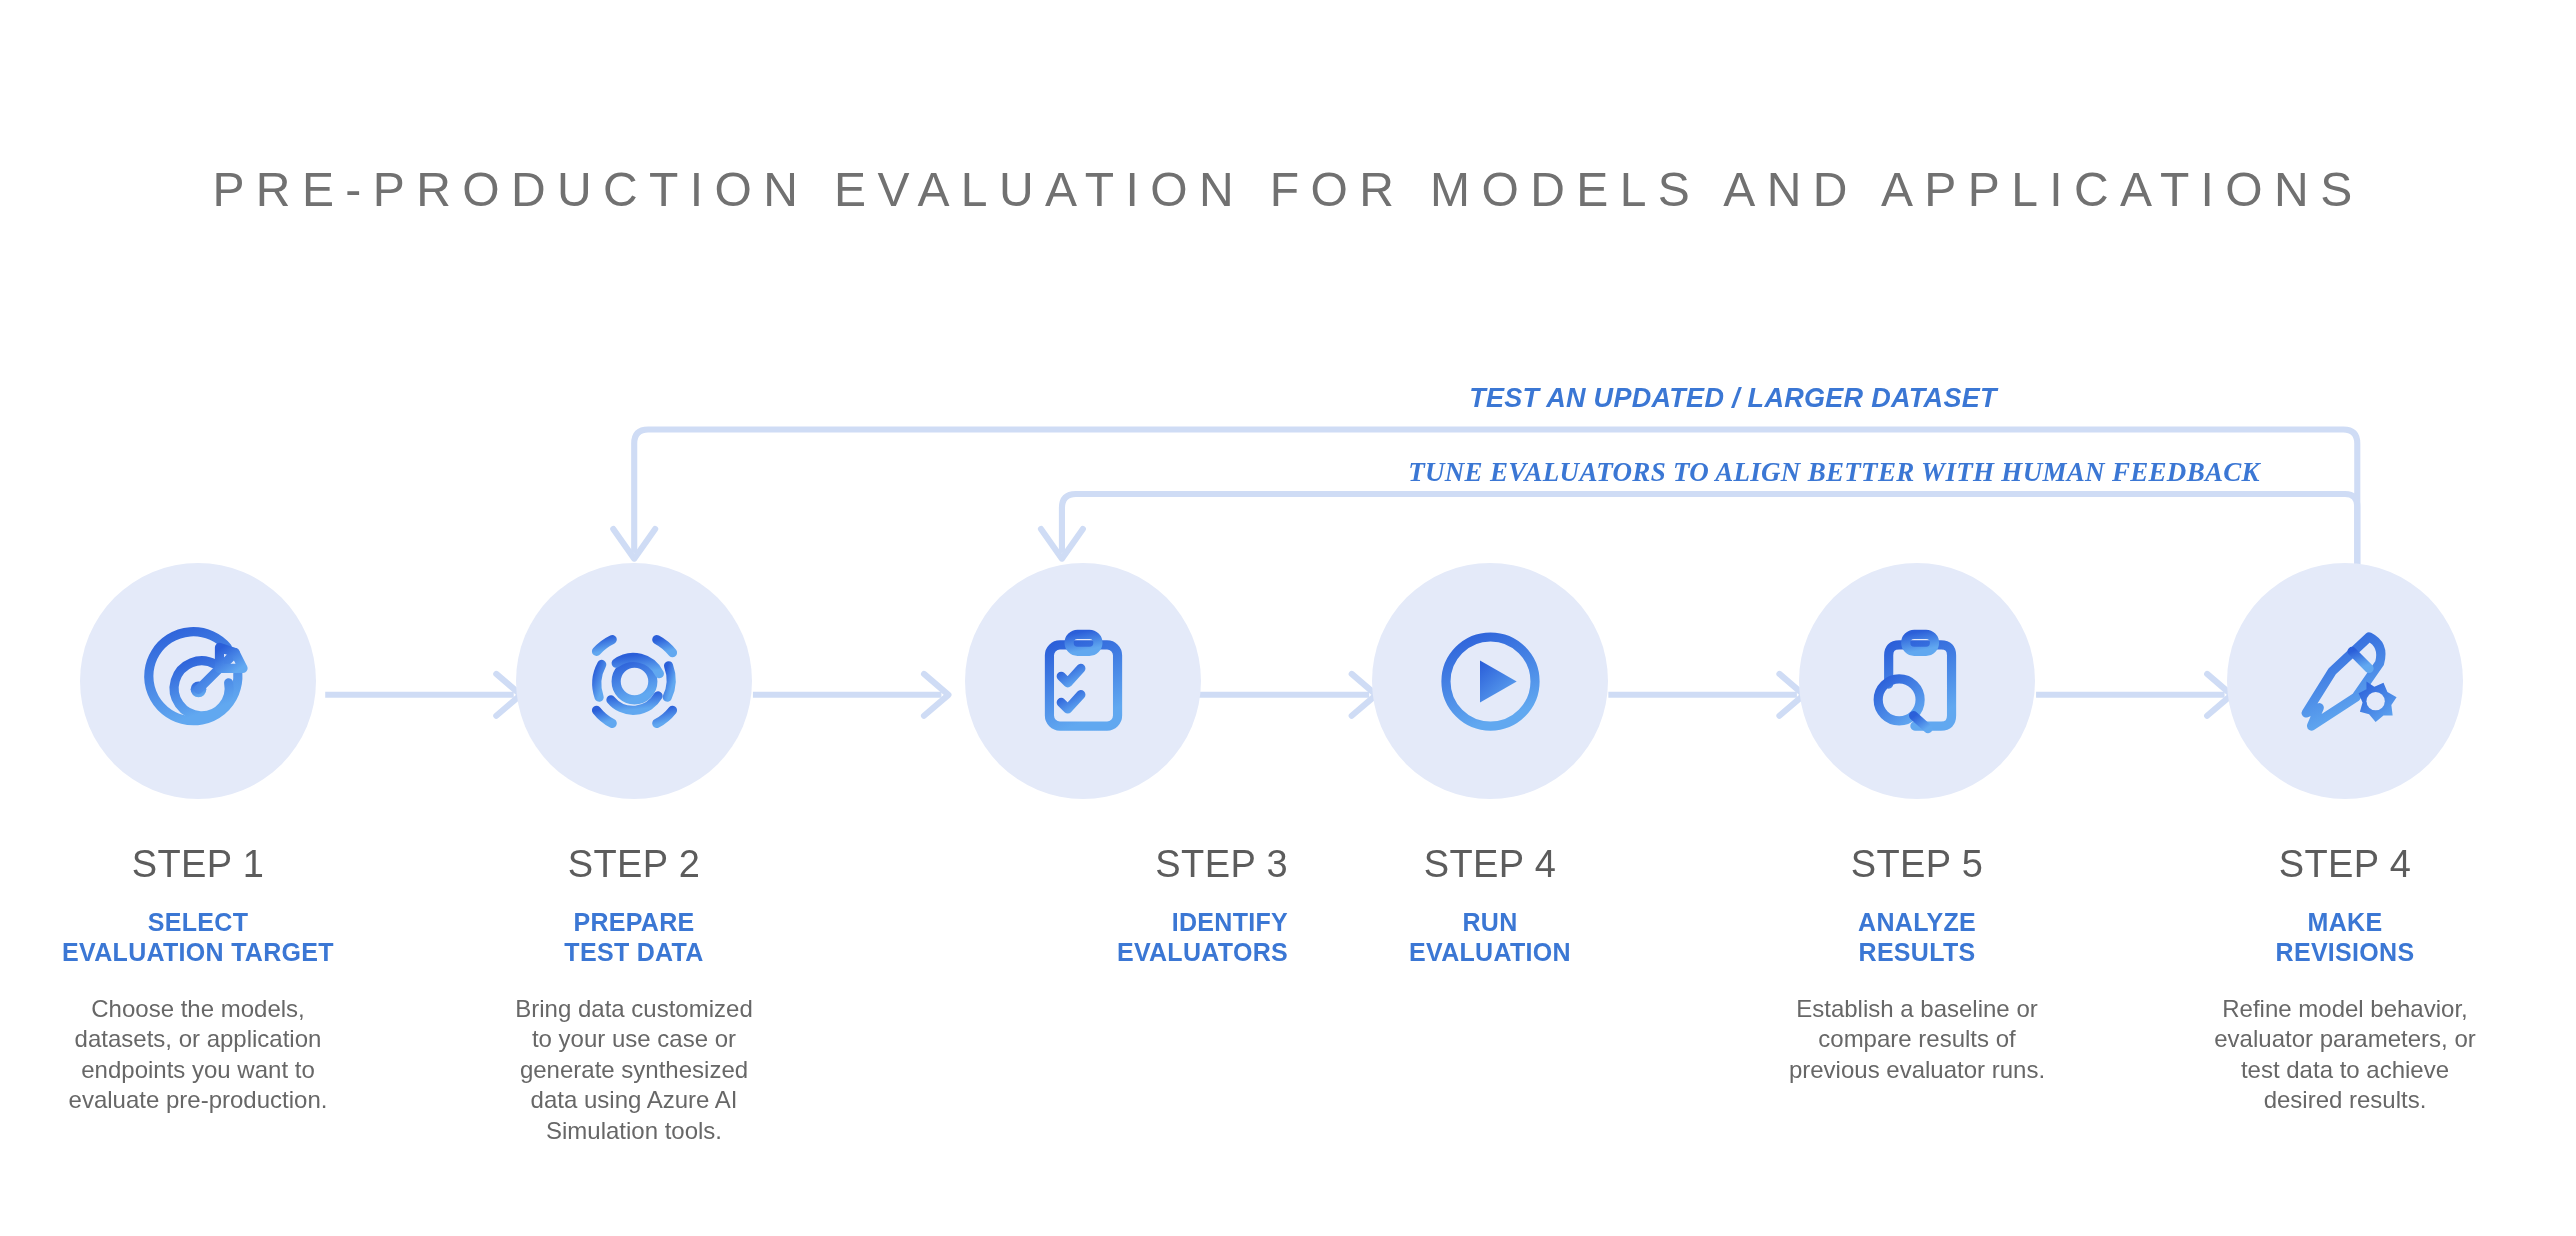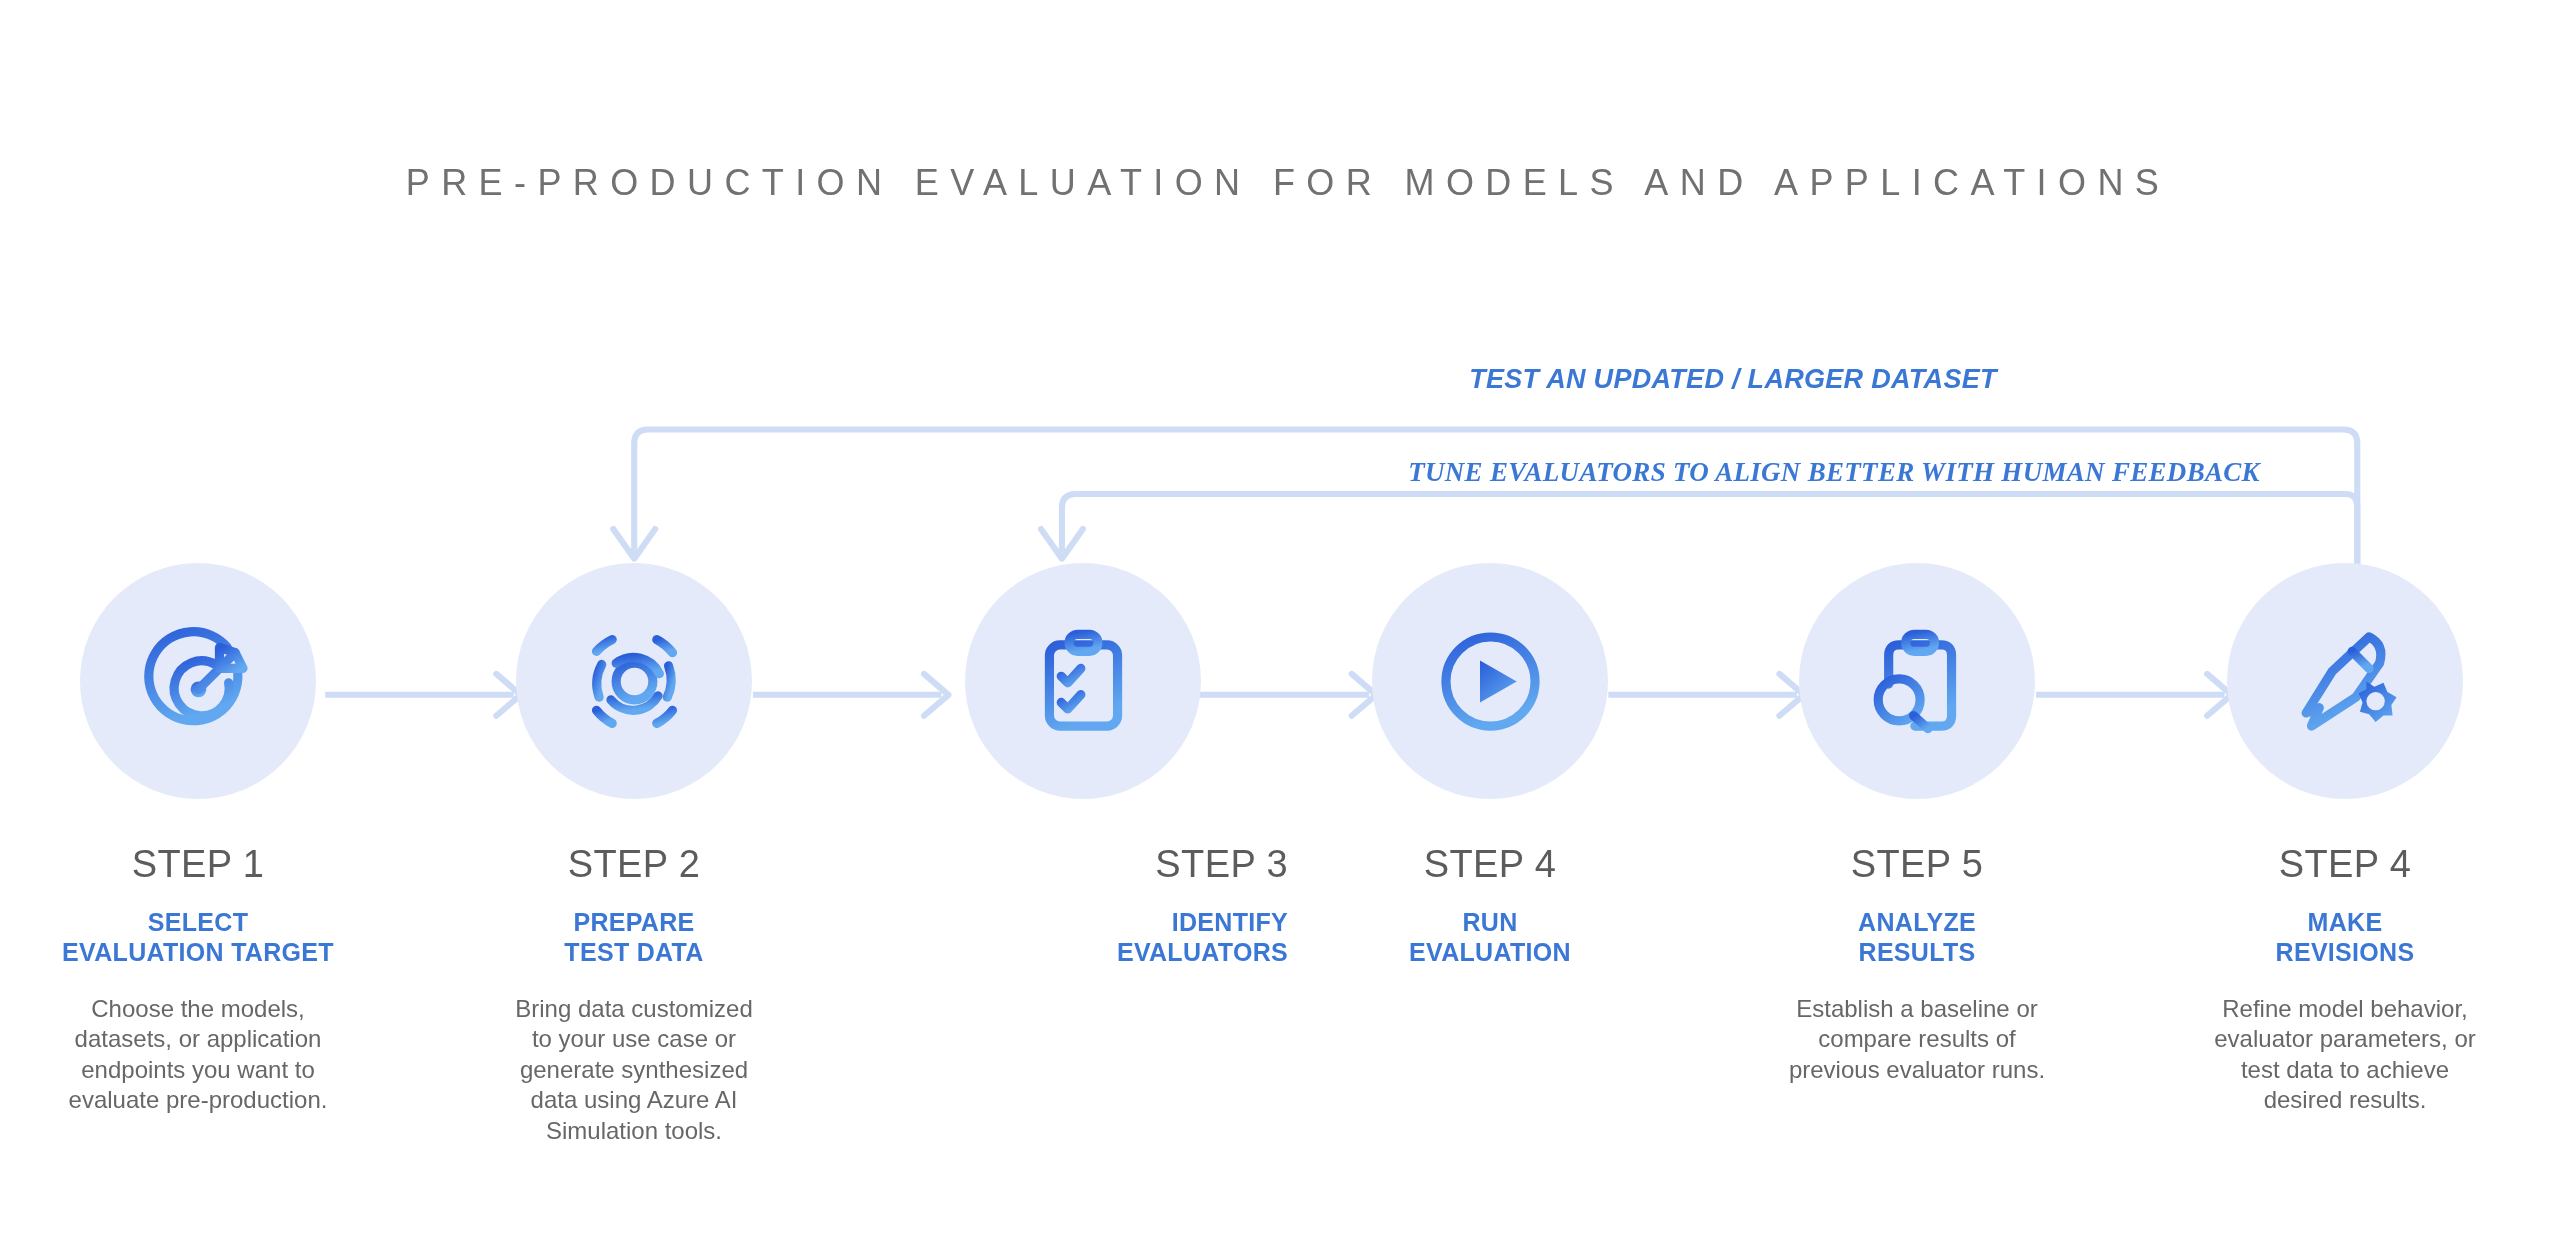--- a/index.html
+++ b/index.html
@@ -15,21 +15,21 @@
     overflow: hidden;
   }
 
   
   #page-title {
     position: absolute;
     top: 162px;
     left: 0;
     width: 2576px;
     text-align: center;
-    font-size: 36px;
+    font-size: 48px;
     font-weight: 400;
     letter-spacing: 11.4px;
     color: #717171;
     white-space: nowrap;
   }
 
   
   #diagram {
     position: absolute;
     top: 0;
@@ -41,21 +41,21 @@
   
   .loop-label {
     position: absolute;
     font-size: 27px;
     font-weight: bold;
     font-style: italic;
     color: #3b77d4;
     white-space: nowrap;
     letter-spacing: 0.3px;
   }
-  #loop-label-1 { top: 364px; left: 1733px; transform: translateX(-50%); }
+  #loop-label-1 { top: 383px; left: 1733px; transform: translateX(-50%); }
   #loop-label-2 { top: 457px; left: 1834px; transform: translateX(-50%); font-family: Liberation Serif, serif; }
 
   
   .step {
     position: absolute;
     top: 563px;
     width: 410px;
     text-align: center;
   }
 

